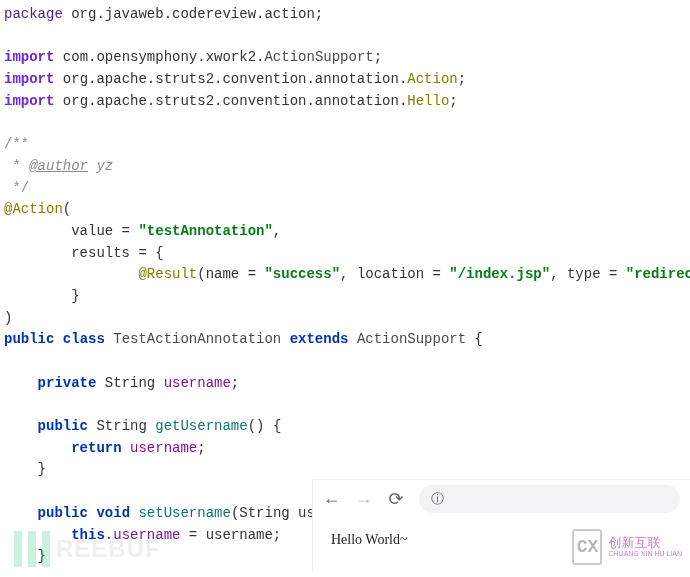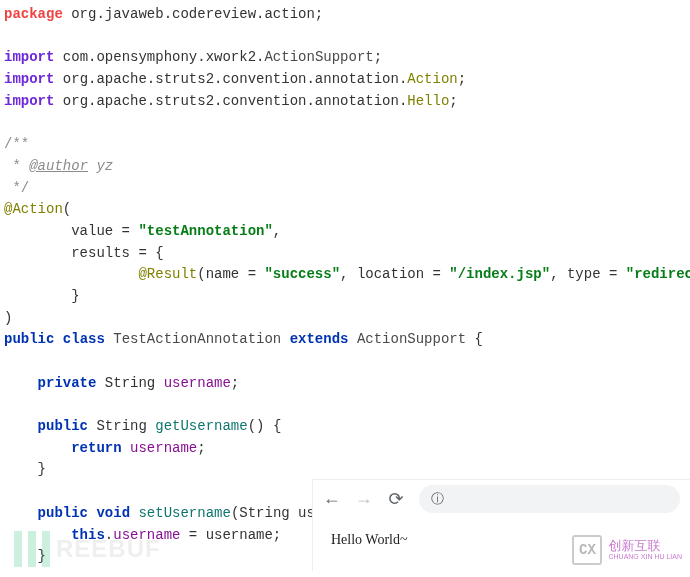--- a/index.html
+++ b/index.html
@@ -8,21 +8,21 @@
       font-size: 14px;
       background: #ffffff;
       color: #333;
       width: 690px;
       height: 577px;
       position: relative;
       overflow: hidden;
     }
     .code-area { padding: 4px 0 0 0; line-height: 1.55; }
     .line { white-space: pre; padding-left: 4px; }
-    .kw-package { color: #ef4444; font-weight: bold; }
+    .kw-package { color: #4c1d95; font-weight: normal; }
     .kw-import { color: #6d28d9; font-weight: bold; margin-top: 40px; }
     .kw-public { color: #0033b3; font-weight: bold; }
     .kw-class { color: #0033b3; font-weight: bold; }
     .kw-private { color: #0033b3; font-weight: bold; }
     .kw-return { color: #0033b3; font-weight: bold; }
     .kw-this { color: #0033b3; font-weight: bold; }
     .kw-extends { color: #0033b3; font-weight: bold; }
     .class-name { color: #4a4a4a; }
     .annotation { color: #808000; }
     .string { color: #067d17; font-weight: bold; }
@@ -85,21 +85,21 @@
     .wm-bar { width: 8px; height: 36px; background: #1fb86c; }
     .wm-text { font-family: Arial, sans-serif; font-size: 24px; font-weight: bold; color: #bbb; letter-spacing: 1px; }
     .watermark-right {
       position: absolute;
       right: 8px;
       bottom: 12px;
       display: flex;
       align-items: center;
       opacity: 0.6;
     }
-    .wm-r-icon { width: 30px; height: 30px; border: 2px solid #aaa; border-radius: 3px; display: flex; align-items: center; justify-content: center; margin-right: 6px; font-weight: bold; color: #888; font-size: 14px;}
+    .wm-r-icon { width: 30px; height: 36px; border: 2px solid #aaa; border-radius: 3px; display: flex; align-items: center; justify-content: center; margin-right: 6px; font-weight: bold; color: #888; font-size: 18px;}
     .wm-r-text { font-family: Arial, sans-serif; font-size: 13px; color: #a21caf; line-height: 1.15; }
   </style>
 </head>
 <body>
 
 <div class="code-area">
 <div class="line"><span class="kw-package">package</span><span class="plain"> org.javaweb.codereview.action;</span></div>
 <div class="line">&nbsp;</div>
 <div class="line"><span class="kw-import">import</span><span class="plain"> com.opensymphony.xwork2.</span><span class="import-cls">ActionSupport</span><span class="plain">;</span></div>
 <div class="line"><span class="kw-import">import</span><span class="plain"> org.apache.struts2.convention.annotation.</span><span class="annotation">Action</span><span class="plain">;</span></div>

